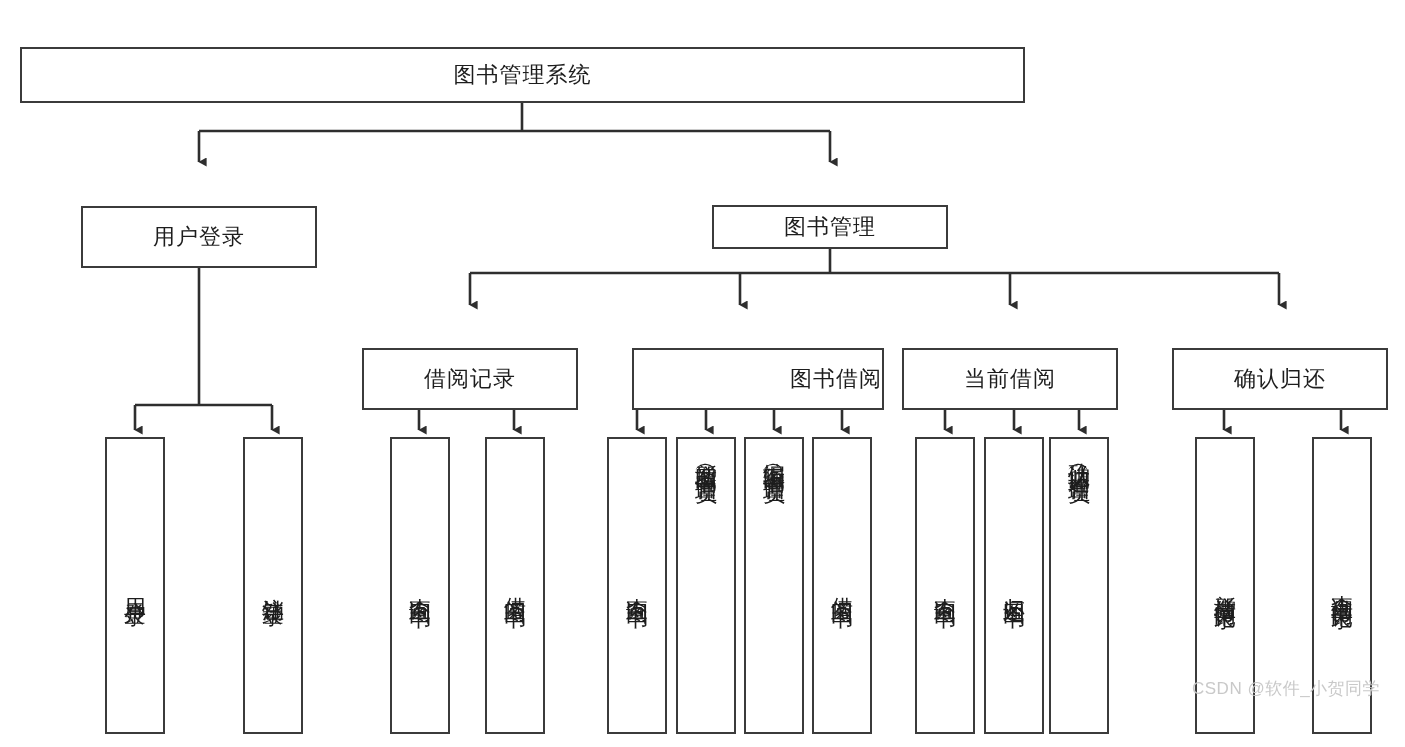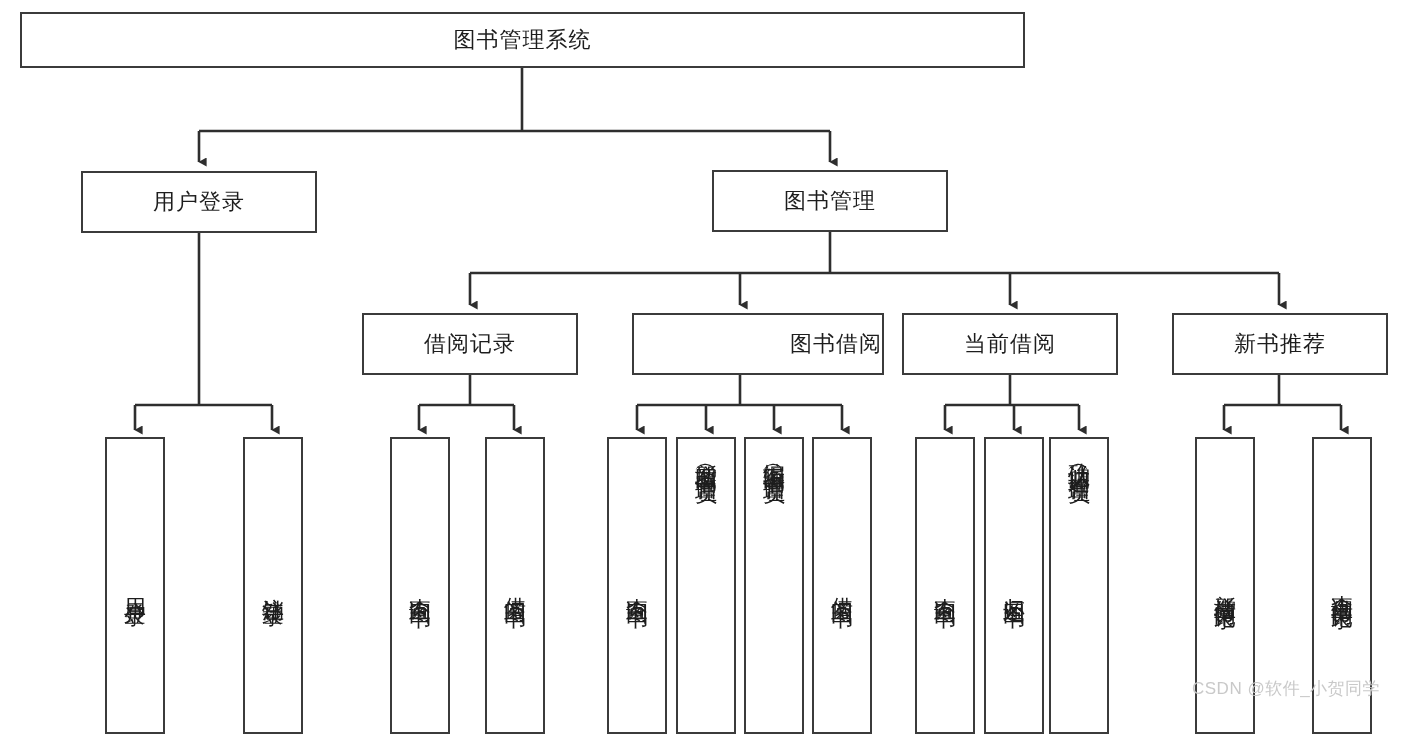--- a/index.html
+++ b/index.html
@@ -32,20 +32,21 @@
     border: 2.5px solid #3b3b3b;
     display: flex;
     align-items: center;
     justify-content: center;
     color: #1d1d1d;
     text-align: center;
   }
   .node.h {
     font-size: 22px;
     letter-spacing: 1px;
+    margin-top: 35px;
   }
   .node.v {
     font-size: 22px;
   }
   .node.v .vtxt {
     writing-mode: vertical-rl;
     text-orientation: upright;
     letter-spacing: 3px;
     line-height: 1;
     white-space: nowrap;
@@ -117,35 +118,35 @@
     </g>
   </svg>
 
   <div class="node h" style="left:20px; top:12px; width:1005px; height:56px;">
     <span>图书管理系统</span>
   </div>
 
   <div class="node h" style="left:81px; top:171px; width:236px; height:62px;">
     <span>用户登录</span>
   </div>
-  <div class="node h" style="left:712px; top:170px; width:236px; height:62px;text-align:center;">
+  <div class="node h" style="left:712px; top:170px; width:236px; height:44px;text-align:center;">
     <span>图书管理</span>
   </div>
 
   <div class="node h" style="left:362px; top:313px; width:216px; height:62px;">
     <span>借阅记录</span>
   </div>
   <div class="node h" style="left:632px; top:313px; width:252px; height:62px;justify-content:flex-end;">
     <span>图书借阅</span>
   </div>
   <div class="node h" style="left:902px; top:313px; width:216px; height:62px;">
     <span>当前借阅</span>
   </div>
   <div class="node h" style="left:1172px; top:313px; width:216px; height:62px;">
-    <span>新书推荐</span>
+    <span>确认归还</span>
   </div>
 
   <div class="node v" style="left:105px; top:437px; width:60px; height:297px;">
     <span class="vtxt">用户登录</span>
   </div>
   <div class="node v" style="left:243px; top:437px; width:60px; height:297px;">
     <span class="vtxt">注销登录</span>
   </div>
 
   <div class="node v" style="left:390px; top:437px; width:60px; height:297px;">

